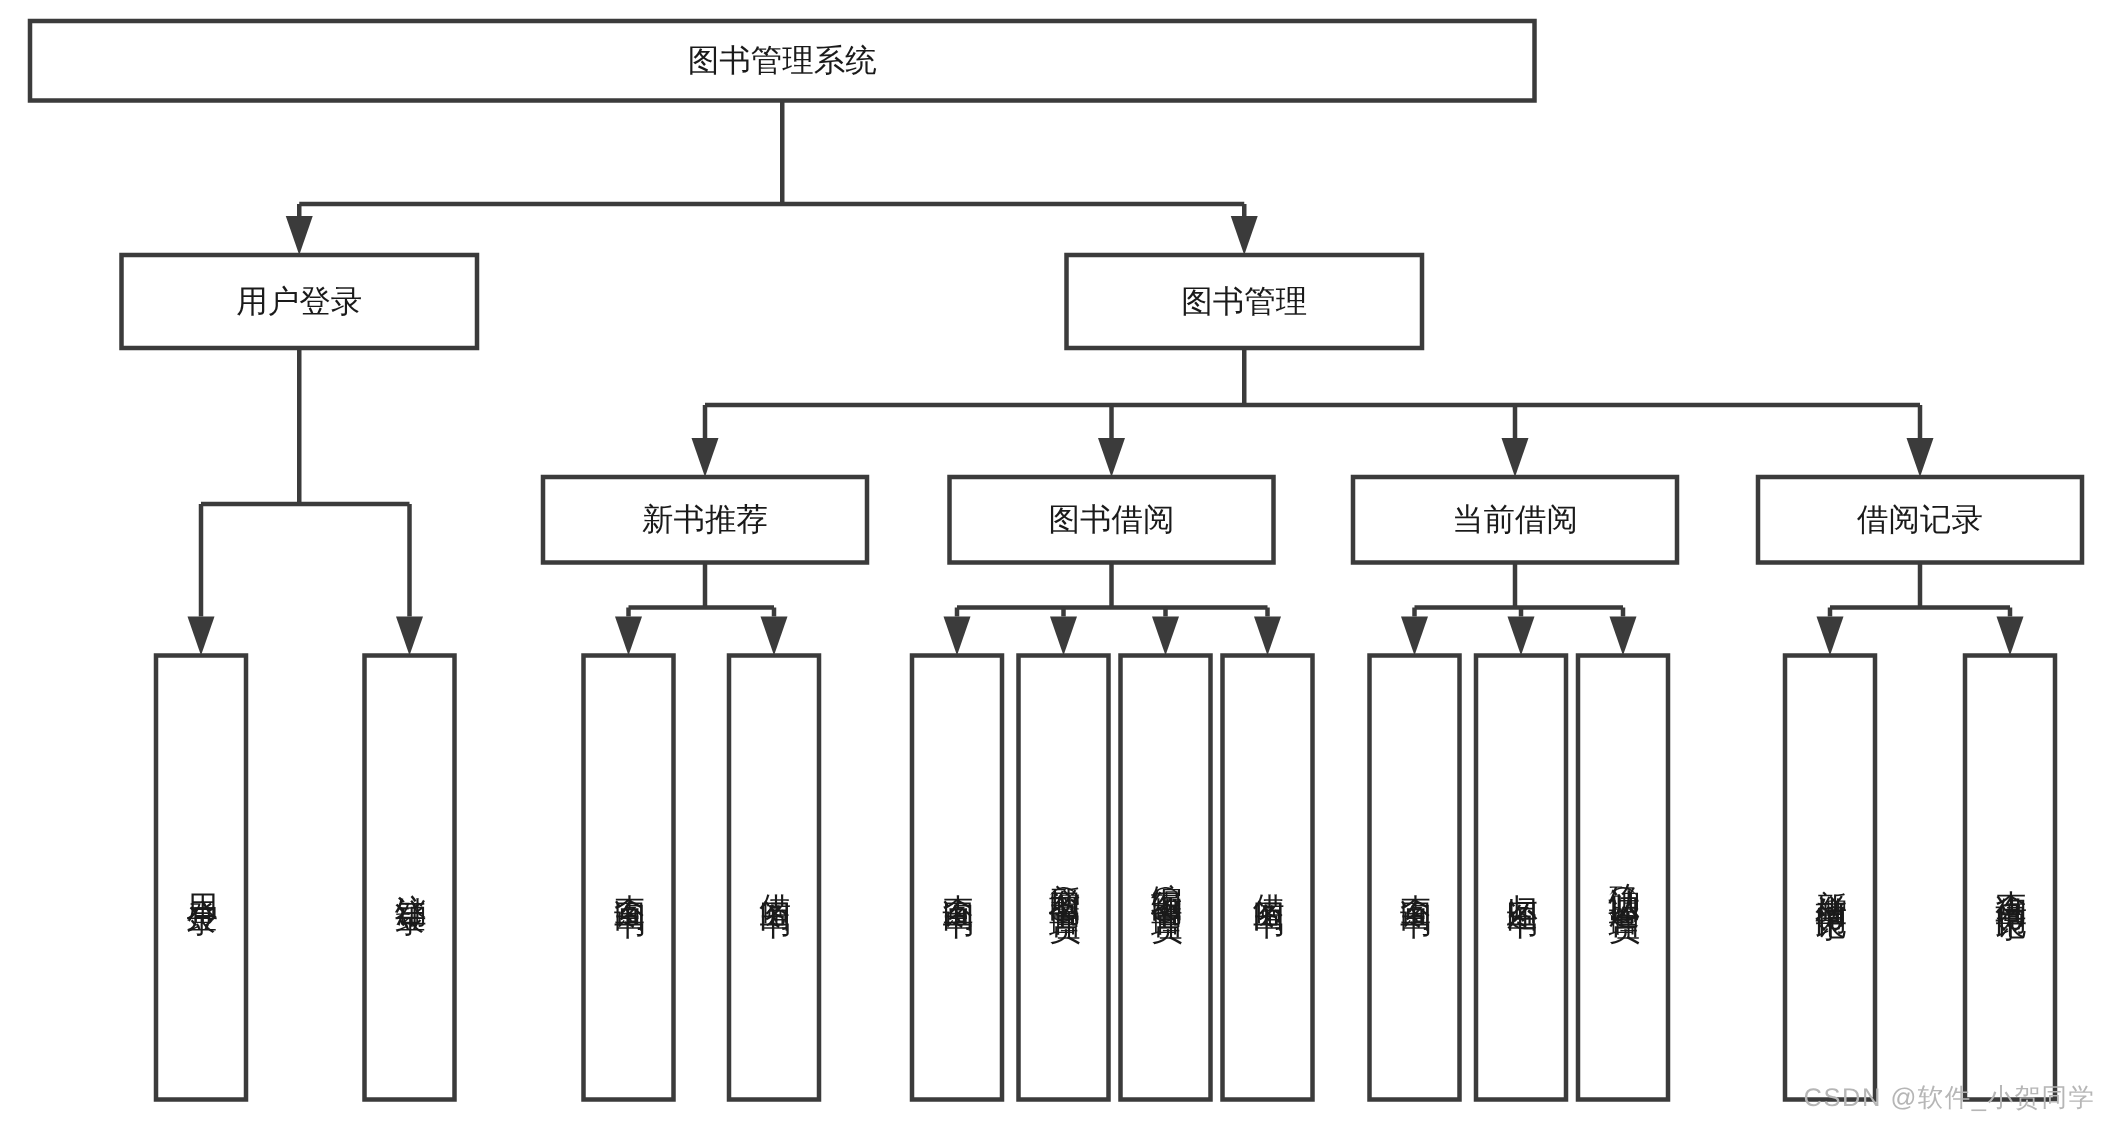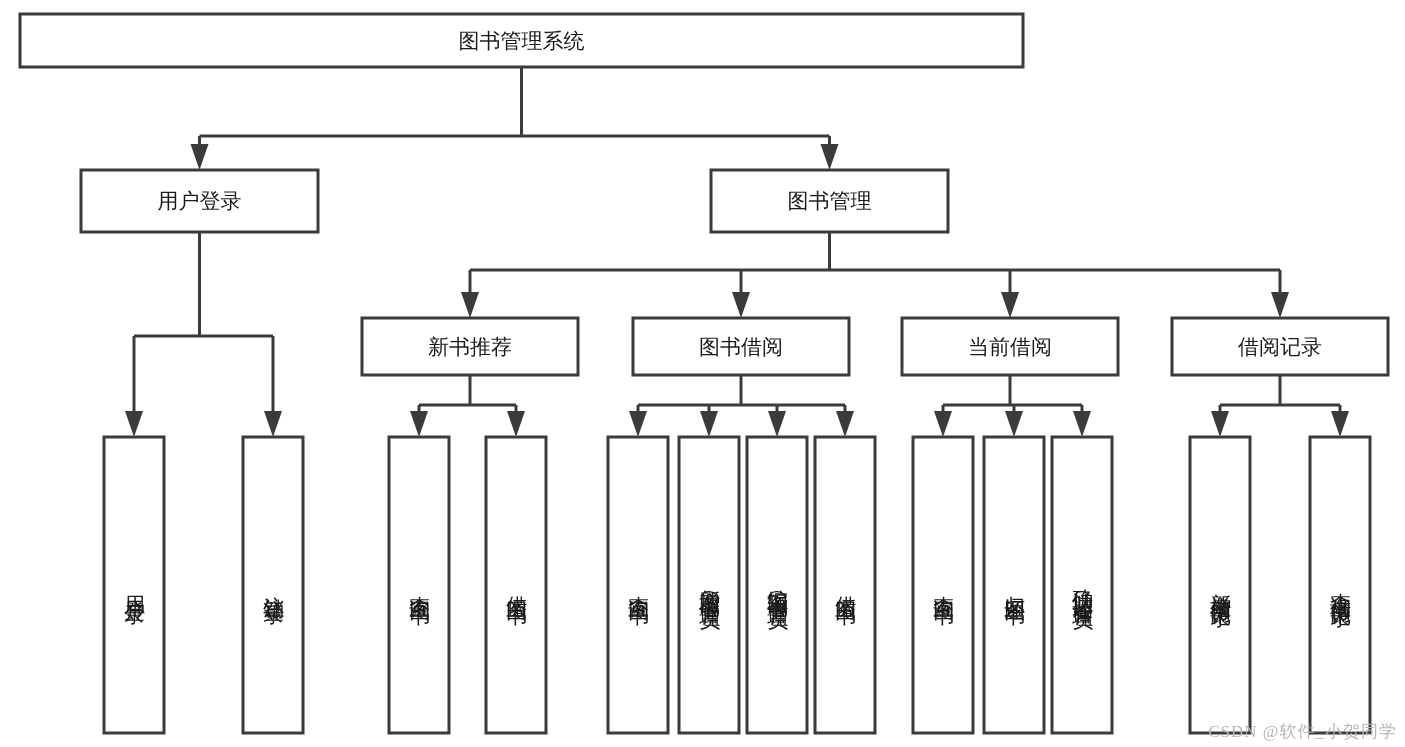--- a/index.html
+++ b/index.html
@@ -62,21 +62,21 @@
     line-height: 1.22;
     letter-spacing: 3px;
     color: #1a1a1a;
     white-space: nowrap;
     text-align: center;
   }
   .watermark {
     position: absolute;
     right: 8px;
     bottom: 4px;
-    font-family: Liberation Serif, serif;
+    font-family: Liberation Sans, sans-serif;
     font-size: 17px;
     color: #b6b6b6;
     letter-spacing: 1px;
     white-space: nowrap;
   }
 </style>
 </head>
 <body>
 
 <div id="diagram-root">

